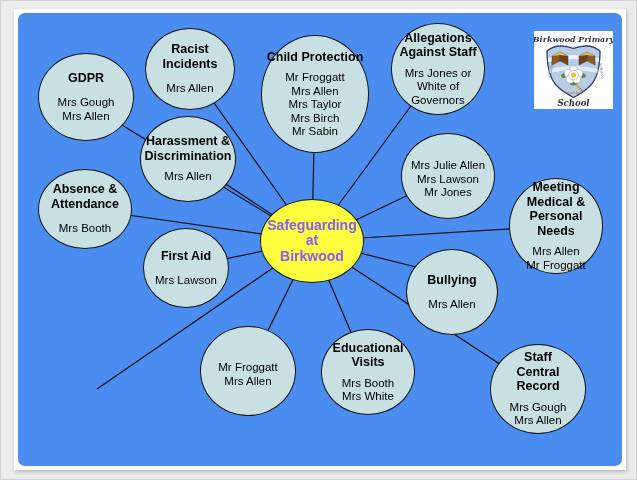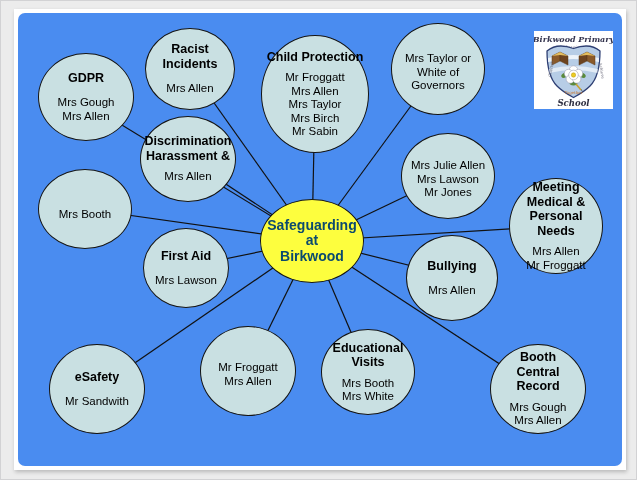--- a/index.html
+++ b/index.html
@@ -41,21 +41,21 @@
   .nn { font-size:11.5px; line-height:13.5px; margin-top:7px; }
   .nt div, .nn div { white-space:nowrap; }
   .node.gapped .nn { margin-top:11px; }
   .center-node {
     position:absolute; z-index:3;
     left:259px; top:198px; width:104px; height:84px;
     background: var(--center-fill, #fdfe3e);
     border:1.5px solid #141414;
     border-radius:50%;
     display:flex; flex-direction:column; align-items:center; justify-content:center;
-    text-align:center; font-weight:bold; font-size:14px; line-height:15.5px; color:#0c4a6e;
+    text-align:center; font-weight:bold; font-size:14px; line-height:15.5px; color:#8b5cf6;
   }
   .center-node div { white-space:nowrap; }
   .logo {
     position:absolute; left:533px; top:30px; width:79px; height:78px;
     background:#c2410c; z-index:3;
   }
   .logo svg { display:block; }
 </style>
 </head>
 <body>
@@ -109,46 +109,54 @@
     <div class="nn">
       <div>Mr Froggatt</div>
       <div>Mrs Allen</div>
       <div>Mrs Taylor</div>
       <div>Mrs Birch</div>
       <div>Mr Sabin</div>
     </div>
   </div>
 
   <div class="node" style="left:390px;top:22px;width:94px;height:92px">
-    <div class="nn">
-      <div>Mrs Taylor or</div>
+    <div class="nt">
+      <div>Allegations</div>
+      <div>Against Staff</div>
+    </div>
+    <div class="nn">
+      <div>Mrs Jones or</div>
       <div>White of</div>
       <div>Governors</div>
     </div>
   </div>
 
   <div class="node" style="left:139px;top:115px;width:96px;height:86px">
     <div class="nt">
+      <div>Harassment &amp;</div>
       <div>Discrimination</div>
-      <div>Harassment &amp;</div>
     </div>
     <div class="nn">
       <div>Mrs Allen</div>
     </div>
   </div>
 
   <div class="node" style="left:400px;top:132px;width:94px;height:86px">
     <div class="nn">
       <div>Mrs Julie Allen</div>
       <div>Mrs Lawson</div>
       <div>Mr Jones</div>
     </div>
   </div>
 
   <div class="node gapped" style="left:37px;top:168px;width:94px;height:80px">
+    <div class="nt">
+      <div>Absence &amp;</div>
+      <div>Attendance</div>
+    </div>
     <div class="nn">
       <div>Mrs Booth</div>
     </div>
   </div>
 
   <div class="node" style="left:508px;top:177px;width:94px;height:96px">
     <div class="nt">
       <div>Meeting</div>
       <div>Medical &amp;</div>
       <div>Personal</div>
@@ -162,37 +170,29 @@
 
   <div class="node gapped" style="left:142px;top:227px;width:86px;height:80px">
     <div class="nt">
       <div>First Aid</div>
     </div>
     <div class="nn">
       <div>Mrs Lawson</div>
     </div>
   </div>
 
-  <div class="node gapped" style="left:405px;top:234px;width:92px;height:86px">
+  <div class="node gapped" style="left:405px;top:248px;width:92px;height:86px">
     <div class="nt">
       <div>Bullying</div>
     </div>
     <div class="nn">
       <div>Mrs Allen</div>
     </div>
   </div>
 
-  <div class="node gapped" style="left:48px;top:343px;width:96px;height:90px">
-    <div class="nt">
-      <div>eSafety</div>
-    </div>
-    <div class="nn">
-      <div>Mr Sandwith</div>
-    </div>
-  </div>
 
   <div class="node" style="left:199px;top:325px;width:96px;height:90px">
     <div class="nn">
       <div>Mr Froggatt</div>
       <div>Mrs Allen</div>
     </div>
   </div>
 
   <div class="node" style="left:320px;top:328px;width:94px;height:86px">
     <div class="nt">
@@ -200,21 +200,21 @@
       <div>Visits</div>
     </div>
     <div class="nn">
       <div>Mrs Booth</div>
       <div>Mrs White</div>
     </div>
   </div>
 
   <div class="node" style="left:489px;top:343px;width:96px;height:90px">
     <div class="nt">
-      <div>Booth</div>
+      <div>Staff</div>
       <div>Central</div>
       <div>Record</div>
     </div>
     <div class="nn">
       <div>Mrs Gough</div>
       <div>Mrs Allen</div>
     </div>
   </div>
 
   <div class="center-node">

